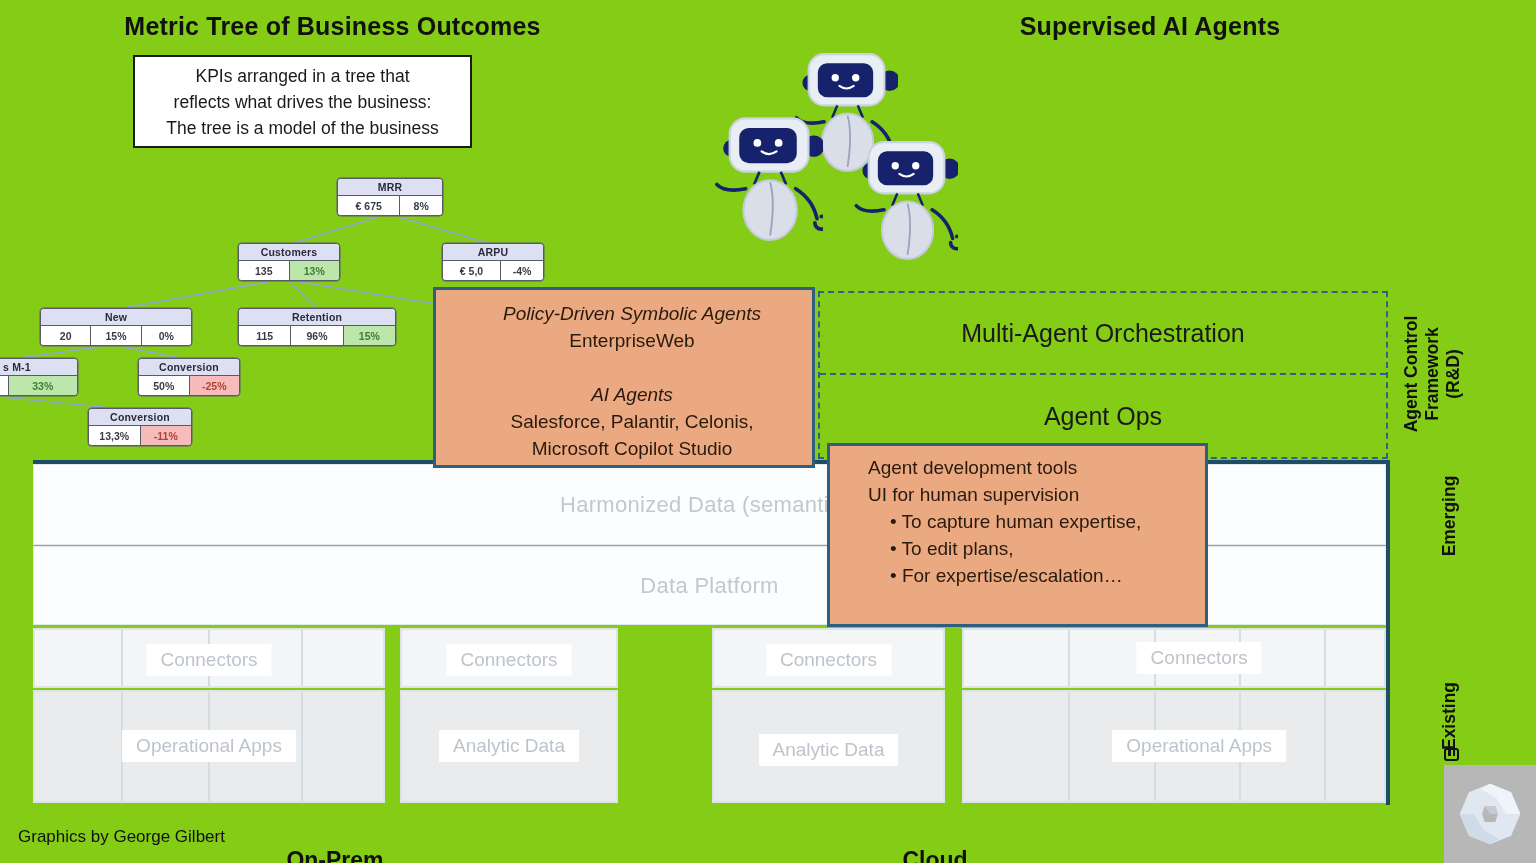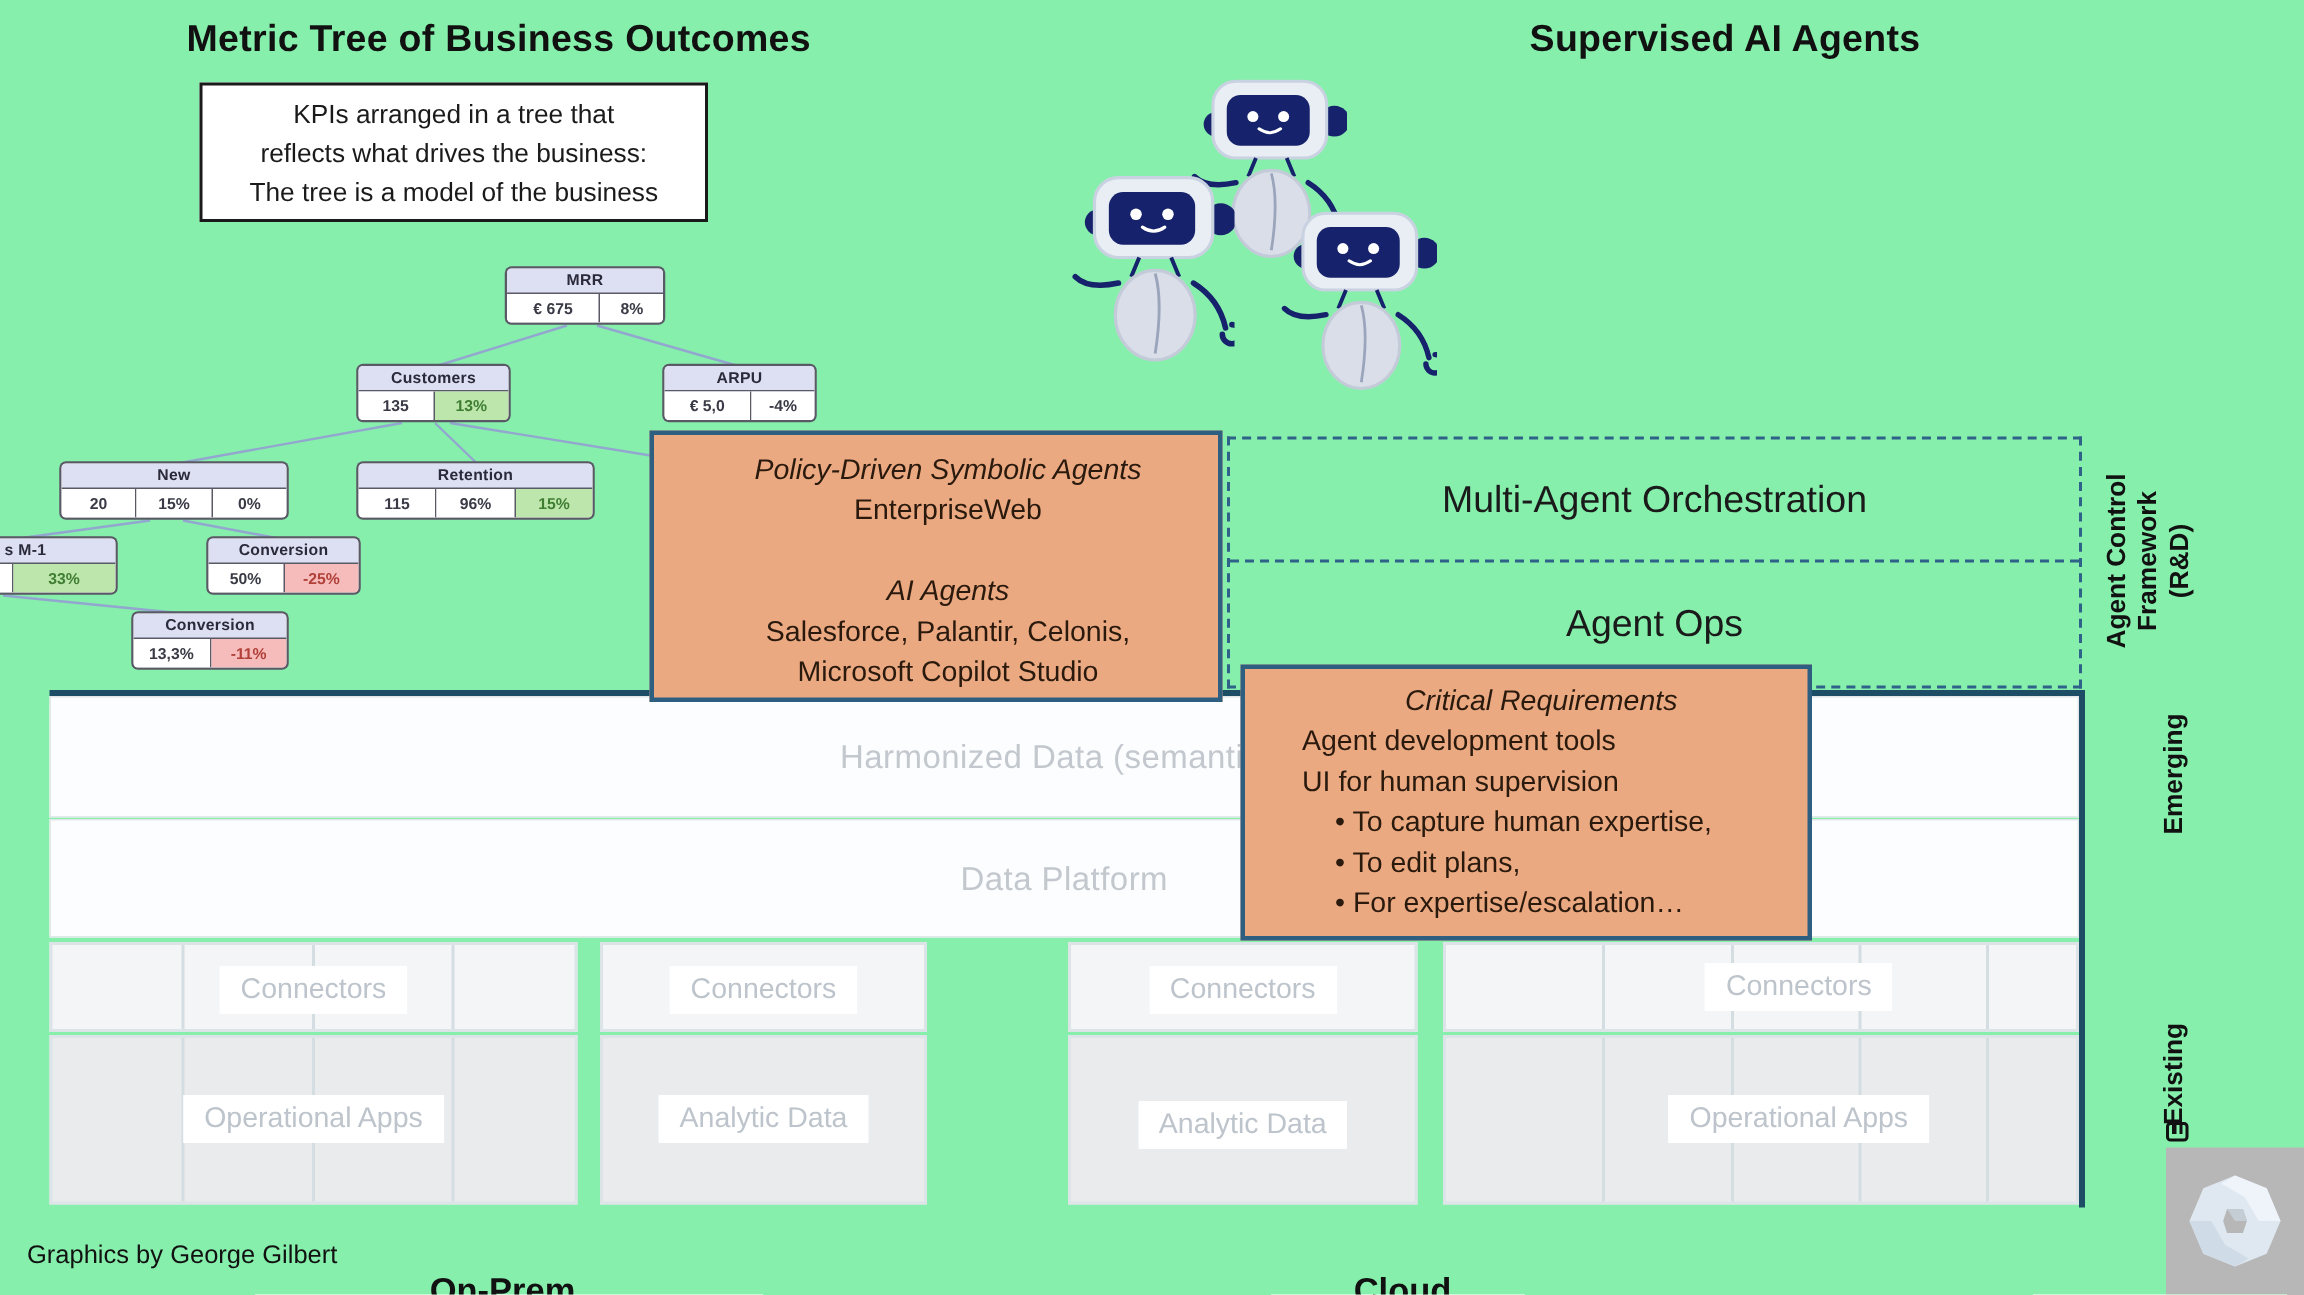--- a/index.html
+++ b/index.html
@@ -1,19 +1,19 @@
 <!DOCTYPE html>
 <html><head>
 <meta charset="utf-8">
 <style>
   * { margin:0; padding:0; box-sizing:border-box; }
   html,body { width:1536px; height:863px; background:#ffffff; overflow:hidden;
     font-family:"Liberation Sans", sans-serif; }
   .abs { position:absolute; }
-  #canvas { position:relative; width:1536px; height:863px; background:#86efac; }
+  #canvas { position:relative; width:1536px; height:863px; background:#84cc16; }
 
   
   .big-title { font-size:25px; font-weight:bold; color:#111; text-align:center; letter-spacing:.2px; }
   .note-box { border:2.5px solid #1a1a1a; background:#fff; text-align:center;
     font-size:17.5px; color:#1a1a1a; line-height:26px; display:flex; flex-direction:column; justify-content:center; }
 
   
   #tree-edges { position:absolute; left:0; top:0; z-index:1; }
   .tnode { position:absolute; z-index:2; border:1.5px solid #5a5a66; border-radius:4px;
     background:#fff; overflow:hidden; box-shadow:0 0 0 .5px #5a5a66; }
@@ -209,21 +209,20 @@
   <div class="abs navy-line" style="left:1386px; top:460px; width:4px; height:345px;"></div>
 
   <div class="abs band" style="left:33px; top:464px; width:1353px; height:81px;">
     <span class="band-label">Harmonized Data (semantics)</span>
   </div>
   <div class="abs band" style="left:33px; top:546px; width:1353px; height:79px;">
     <span class="band-label">Data Platform</span>
   </div>
 
   <div class="abs orange-box" style="left:827px; top:443px; width:381px; height:184px; padding:8px 18px 0 22px;">
-    <div class="ob-line italic" style="text-align:center;">Critical Requirements</div>
     <div class="ob-line">Agent development tools</div>
     <div class="ob-line">UI for human supervision</div>
     <div class="ob-line" style="padding-left:22px;">•  To capture human expertise,</div>
     <div class="ob-line" style="padding-left:22px;">•  To edit plans,</div>
     <div class="ob-line" style="padding-left:22px;">•  For expertise/escalation…</div>
   </div>
 
   <div class="abs vlabel" style="left:1432px; top:374px; width:0; height:0; font-size:17.5px;">
     <div style="width:190px; transform:translate(-50%,-50%) rotate(-90deg); line-height:21px;">
       <div>Agent Control</div>

